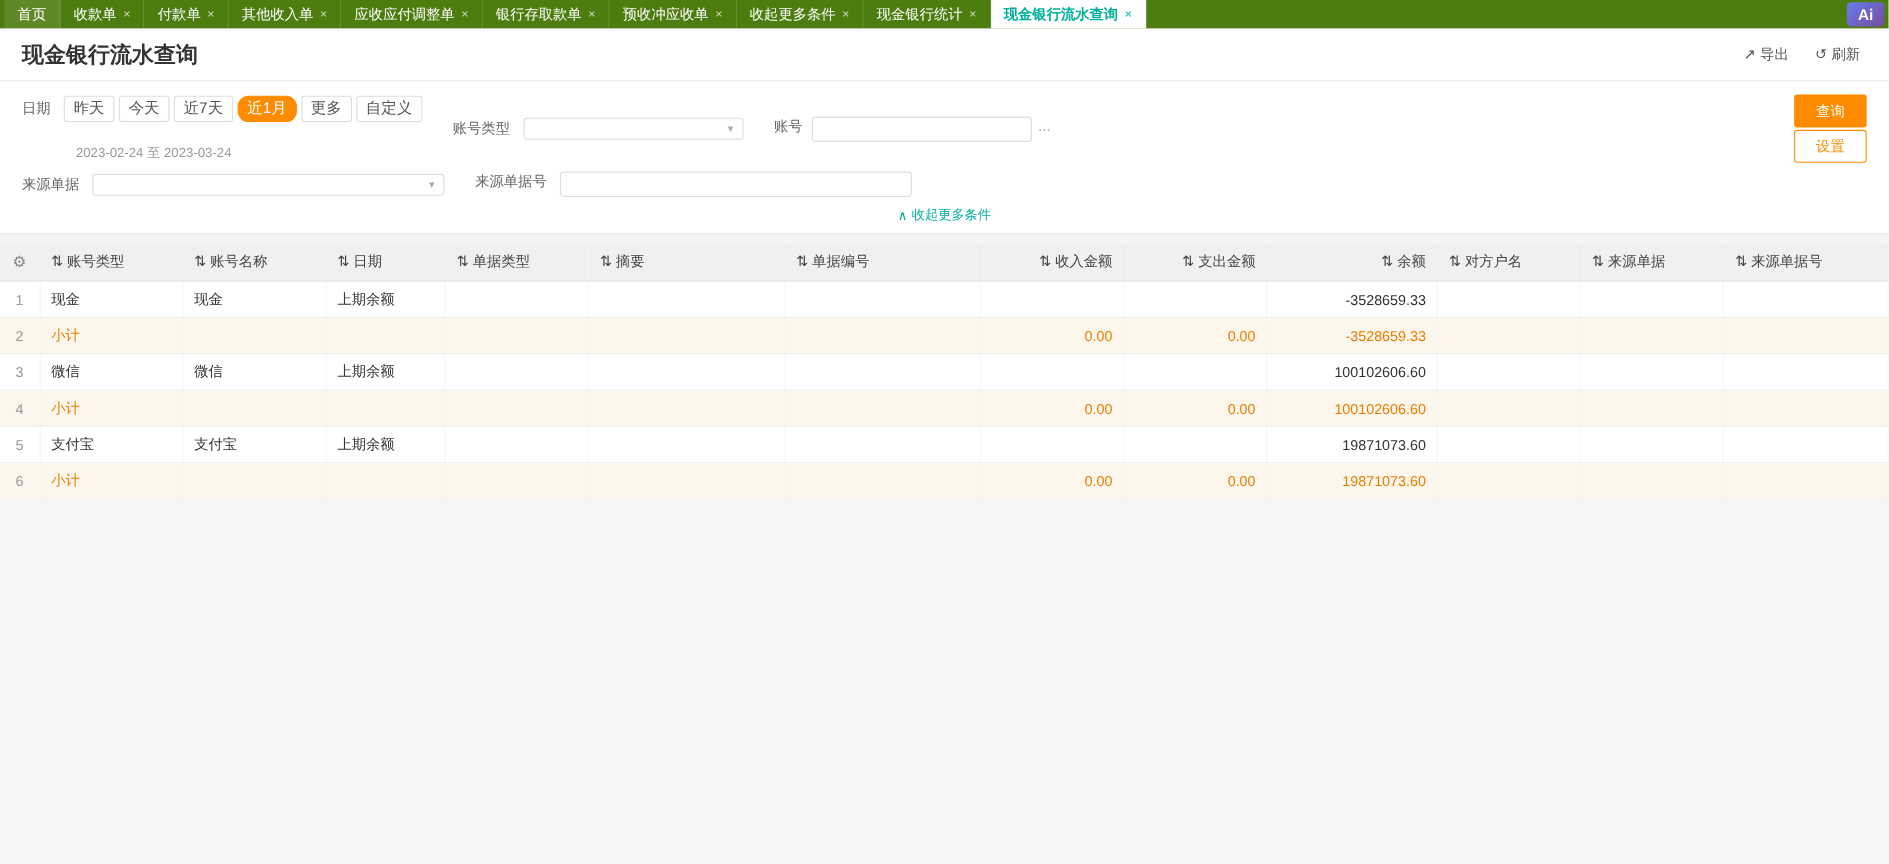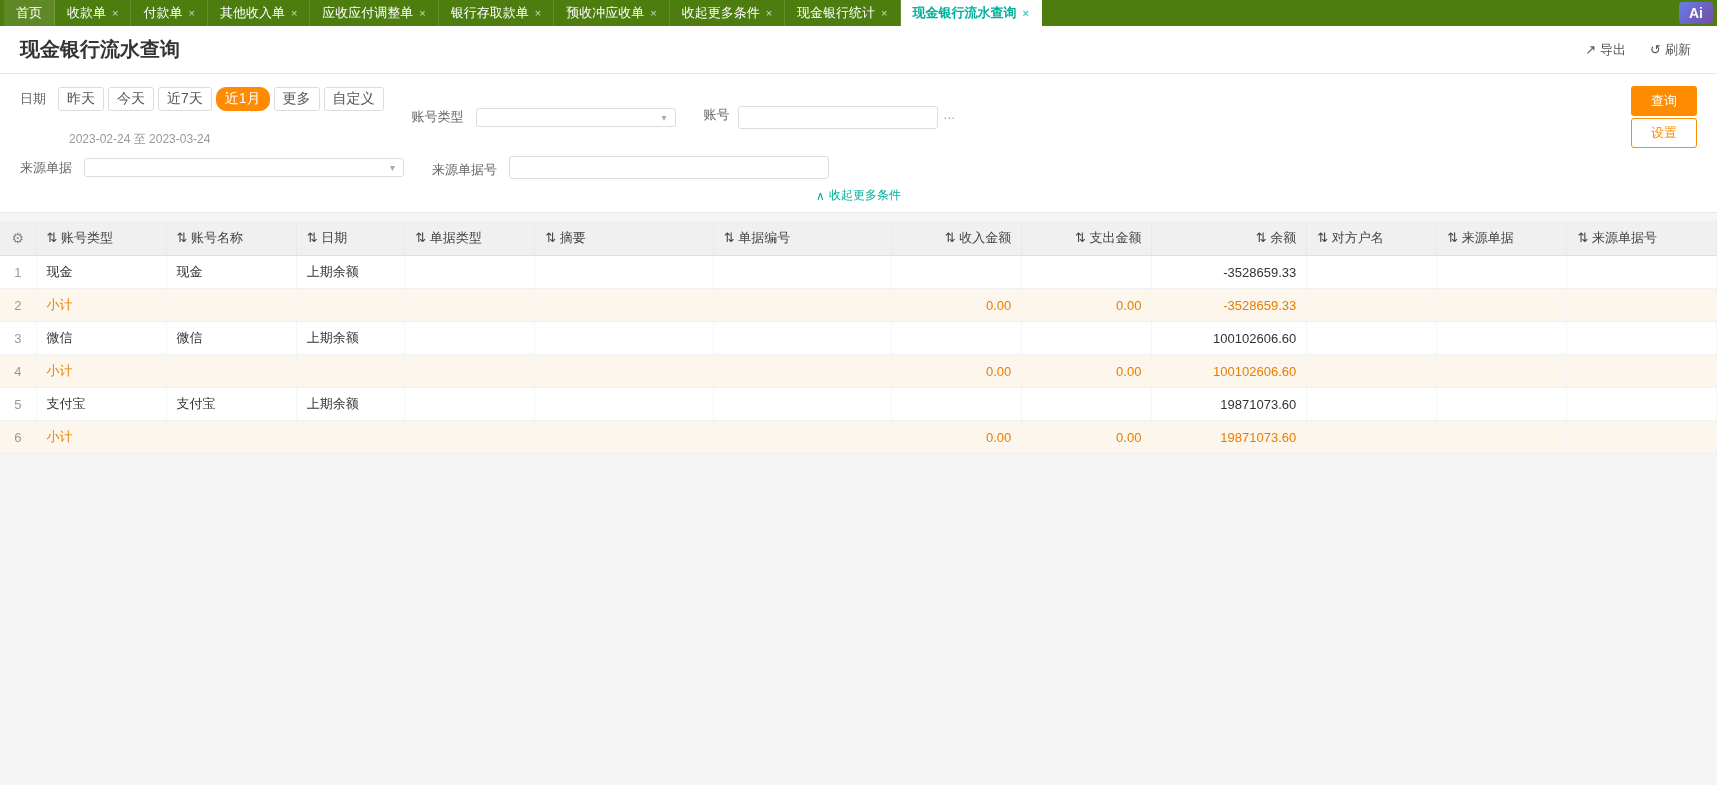--- a/index.html
+++ b/index.html
@@ -345,21 +345,21 @@
   </div>
 
   <div class="filter-row">
     <div style="display:flex;align-items:center;gap:6px;">
       <span class="filter-label">来源单据</span>
       <div class="filter-select" style="min-width:320px;">
         <span class="filter-select-text"></span>
         <span class="filter-select-arrow">▾</span>
       </div>
     </div>
-    <div style="display:flex;align-items:flex-end;gap:6px;margin-left:20px;">
+    <div style="display:flex;align-items:flex-start;gap:6px;margin-left:20px;">
       <span class="filter-label">来源单据号</span>
       <input class="filter-input" style="min-width: 320px;" type="text">
     </div>
   </div>
 
   <div class="collapse-bar">
     <span>∧</span>
     <span>收起更多条件</span>
   </div>
 </div>

